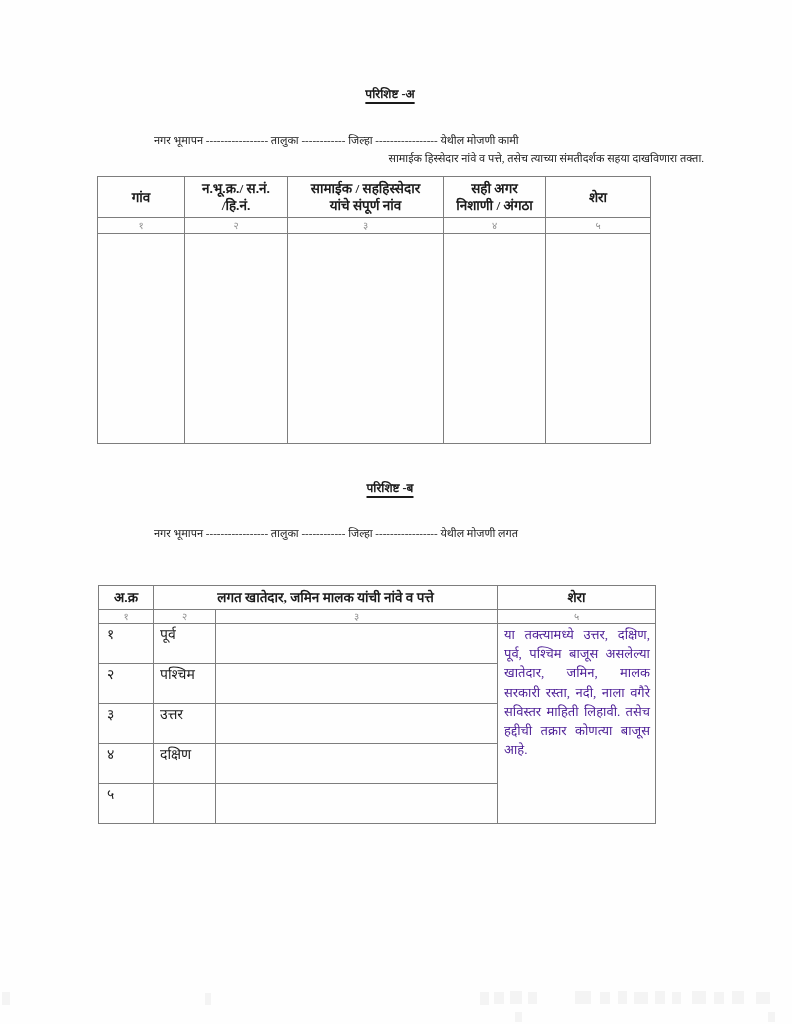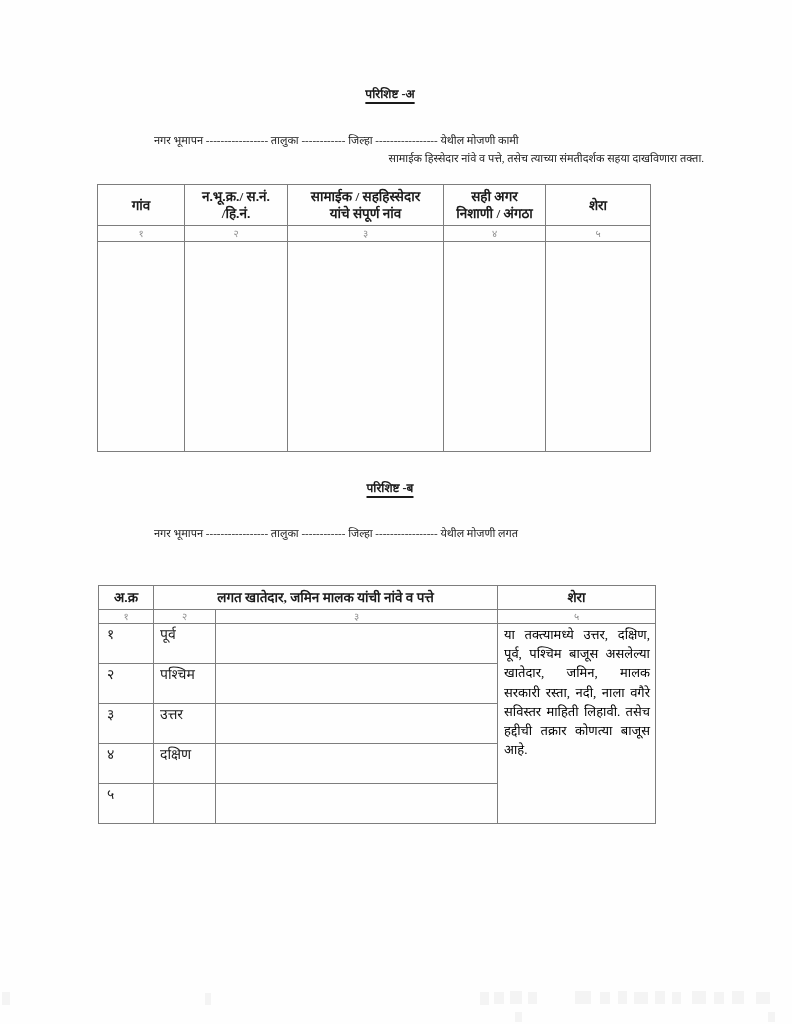--- a/index.html
+++ b/index.html
@@ -30,34 +30,34 @@
   table.tbl { position:absolute; border-collapse:collapse; table-layout:fixed; }
   .tbl th, .tbl td { border:1px solid #7d7d7d; font-weight:normal; overflow:hidden; }
   .tbl tr.hdr th {
     font-weight:bold; text-align:center; vertical-align:middle;
     font-size:13.5px; line-height:17px; white-space:pre-line; padding:2px 1px;
   }
   .tbl tr.nums td {
     text-align:center; color:#8f8f8f; font-size:10px; line-height:1; padding:1px 0;
   }
 
-  .tbl-a { left:97px; top:184px; width:553px; }
+  .tbl-a { left:97px; top:176px; width:553px; }
   .tbl-a tr.hdr th { height:36px; }
   .tbl-a tr.nums td { height:13px; }
   .tbl-a tr.blank td { height:207px; }
 
   .tbl-b { left:98px; top:585px; width:557px; }
   .tbl-b tr.hdr th { height:19px; }
   .tbl-b tr.nums td { height:11px; }
   .tbl-b tbody td { height:37px; vertical-align:top; font-size:14px; line-height:17px; }
   .tbl-b td.num { padding:2px 0 0 8px; }
   .tbl-b td.dir { padding:2px 0 0 6px;font-family:Liberation Serif, serif; }
   .tbl-b td.note-cell {
     font-size:13px; line-height:19.2px; text-align:justify;
-    padding:1px 5px 0 6px; vertical-align:top; color:#000000;
+    padding:1px 5px 0 6px; vertical-align:top; color:#4c1d95;
   }
   .artifact { position:absolute; background:rgba(110,110,110,0.07); }
 </style>
 </head>
 <body>
 
 <div class="page">
 
   <h1 class="title title-a"><span class="underlined">परिशिष्ट -अ</span></h1>
 

